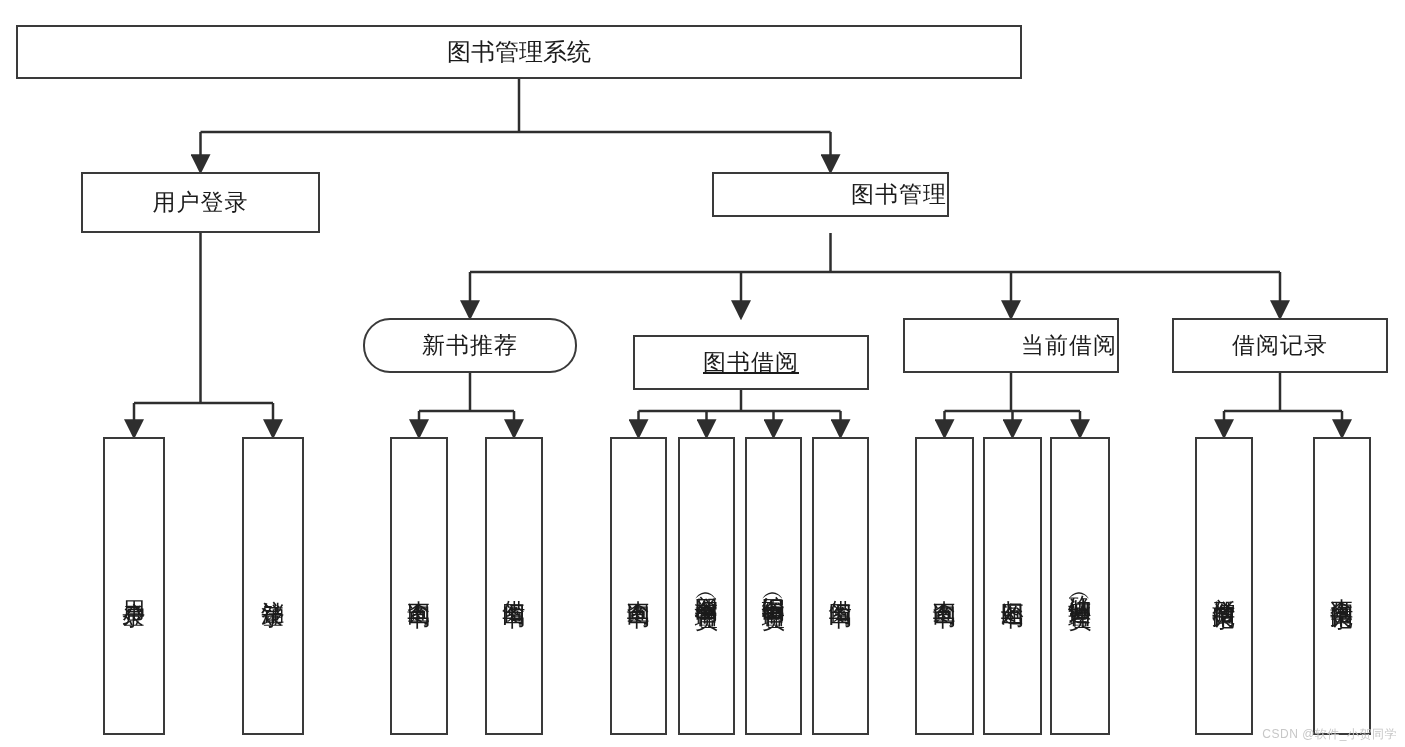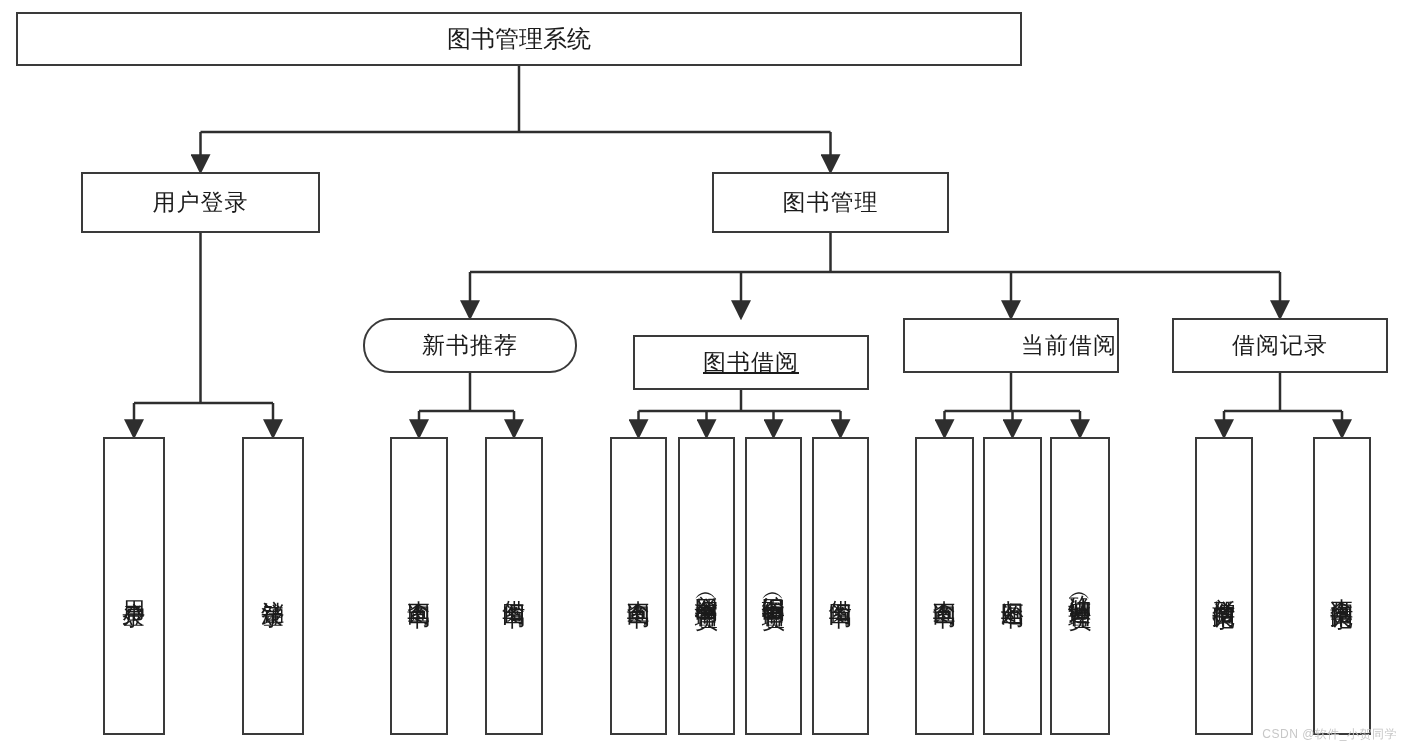--- a/index.html
+++ b/index.html
@@ -4,21 +4,21 @@
 <style>
   html,body{margin:0;padding:0;background:#ffffff;}
   body{width:1405px;height:747px;overflow:hidden;
        font-family:"Liberation Sans","DejaVu Sans",sans-serif;}
   #stage{position:relative;width:1405px;height:747px;background:#fff;}
   svg#wires{position:absolute;left:0;top:0;width:1405px;height:747px;}
   .node{position:absolute;box-sizing:border-box;background:#ffffff;
         border:2.5px solid #3a3a3a;display:flex;align-items:center;
         justify-content:center;color:#1b1b1b;}
   .node.h{font-size:23px;letter-spacing:1px;}
-  .node.root{font-size:24px;}
+  .node.root{font-size:24px;margin-top:13px;}
   .node.leaf{font-size:23px;line-height:1.07;}
   .vtext{writing-mode:vertical-rl;text-orientation:upright;
          white-space:pre;letter-spacing:2px;display:block;}
   .wm{position:absolute;right:8px;bottom:4px;font-size:12px;color:#c7c7c7;
       letter-spacing:.5px;white-space:nowrap;}
 </style>
 </head>
 <body>
 
 <div id="stage">
@@ -64,21 +64,21 @@
         <path d="M1342,411 L1342,436" stroke="#2e2e2e" stroke-width="2.5" fill="none" marker-end="url(#arrow)"></path>
       </g>
   </svg>
   <div id="nodes">
       <div class="node root" style="left: 16px; top: 12px; width: 1006px; height: 54px;">
         <span>图书管理系统</span>
       </div>
       <div class="node h" style="left: 81px; top: 172px; width: 239px; height: 61px;">
         <span>用户登录</span>
       </div>
-      <div class="node h" style="left: 712px; top: 172px; width: 237px; height: 61px;">
+      <div class="node h" style="left: 712px; top: 172px; width: 237px; height: 45px; justify-content: flex-end;">
         <span>图书管理</span>
       </div>
       <div class="node h" style="left: 363px; top: 318px; width: 214px; height: 55px; border-radius: 27px;">
         <span>新书推荐</span>
       </div>
       <div class="node h" style="left: 633px; top: 335px; width: 236px; height: 55px; text-decoration: underline;">
         <span>图书借阅</span>
       </div>
       <div class="node h" style="left: 903px; top: 318px; width: 216px; height: 55px; justify-content: flex-end;">
         <span>当前借阅</span>

